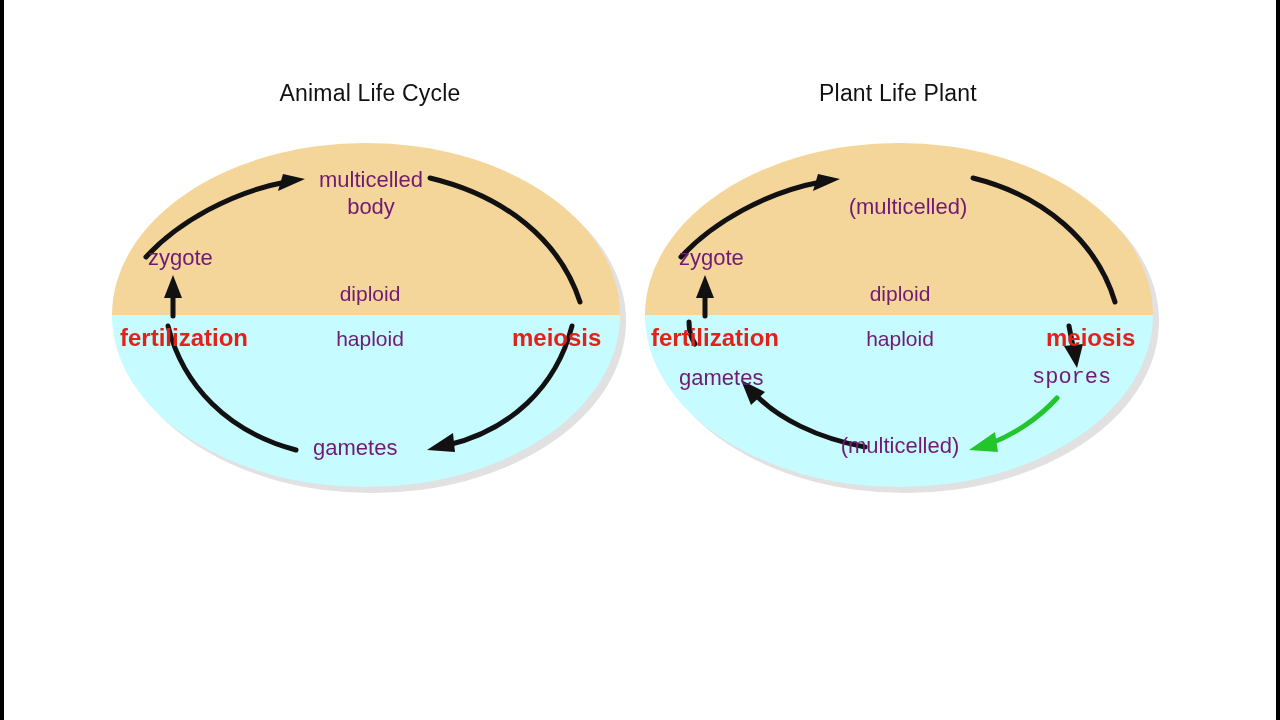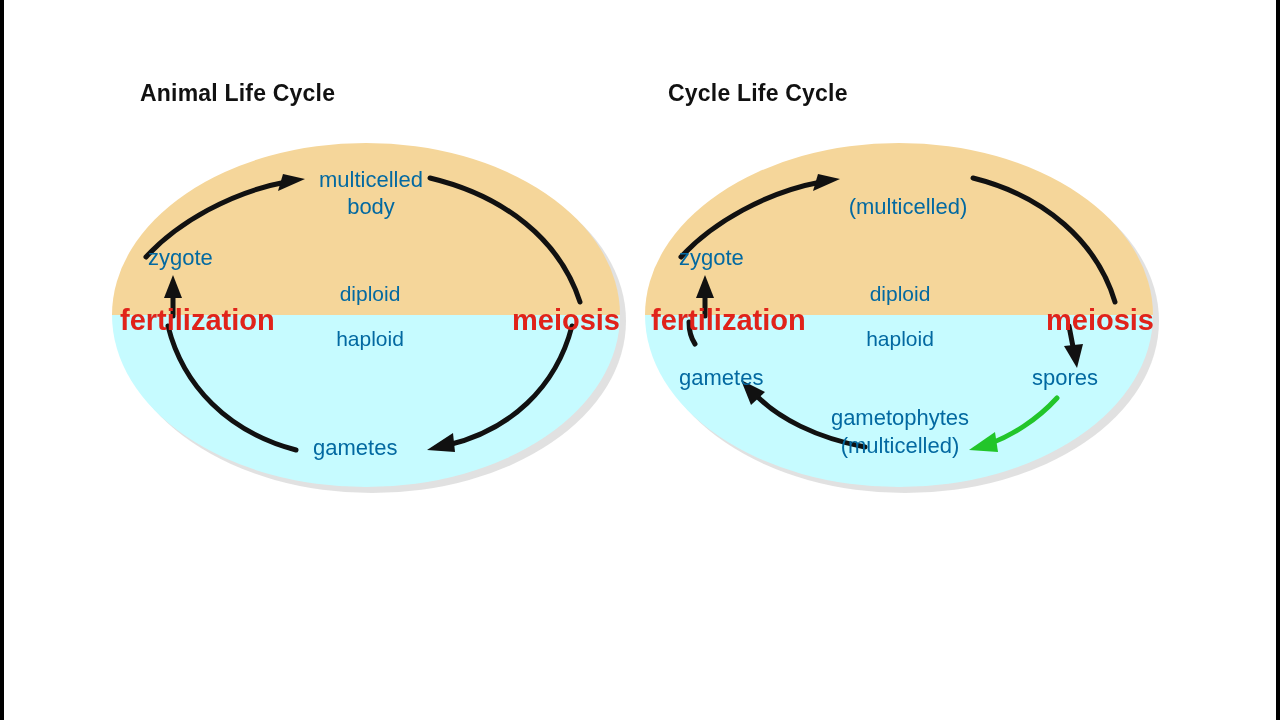--- a/index.html
+++ b/index.html
@@ -20,48 +20,49 @@
     top: 0;
     width: 4px;
     height: 720px;
     background: #000000;
   }
   .edge-bar.left  { left: 0; }
   .edge-bar.right { right: 0; }
 
   .cycle-title {
     position: absolute;
-    text-align: left;
+    text-align: center;
     font-size: 23px;
-    font-weight: bold;
+    font-weight: normal;
     color: #111111;
     letter-spacing: 0.2px;
     white-space: nowrap;
   }
 
   .cycle {
     position: absolute;
   }
   .cycle svg {
     display: block;
     overflow: visible;
   }
 
   .lbl {
     position: absolute;
     font-size: 22px;
-    color: #0369a1;
+    color: #701a75;
     white-space: nowrap;
     line-height: 1.08;
   }
   .lbl.center { text-align: center; }
   .lbl.red {
     color: #e0231a;
     font-weight: bold;
-    font-size: 29px;
+    font-size: 24px;
+    margin-top: 20px;
   }
   .lbl.ital {
     font-size: 21px;
   }
 </style>
 </head>
 <body>
 
 <div id="canvas">
 
@@ -118,21 +119,21 @@
   <div class="lbl center ital" style="left:310px; top:283px; width:120px;" class2="">diploid</div>
 
   <div class="lbl center ital" style="left:310px; top:328px; width:120px;">haploid</div>
 
   <div class="lbl red" style="left:120px; top:305px;">fertilization</div>
 
   <div class="lbl red" style="left:512px; top:305px;">meiosis</div>
 
   <div class="lbl" style="left:313px; top:436px;">gametes</div>
 
-  <div class="cycle-title" style="left:668px; top:80px; width:460px;">Cycle Life Cycle</div>
+  <div class="cycle-title" style="left:668px; top:80px; width:460px;">Plant Life Plant</div>
 
   <div class="cycle" style="left:633px; top:130px;">
     <svg width="540" height="380" viewBox="0 0 540 380">
       <defs>
         <clipPath id="plantEllipseClip">
           <ellipse cx="266" cy="185" rx="254" ry="172"></ellipse>
         </clipPath>
       </defs>
 
       <ellipse cx="272" cy="191" rx="254" ry="172" fill="#c9c9c9" opacity="0.55"></ellipse>
@@ -184,18 +185,17 @@
   <div class="lbl center ital" style="left:840px; top:283px; width:120px;">diploid</div>
 
   <div class="lbl center ital" style="left:840px; top:328px; width:120px;">haploid</div>
 
   <div class="lbl red" style="left:651px; top:305px;">fertilization</div>
 
   <div class="lbl red" style="left:1046px; top:305px;">meiosis</div>
 
   <div class="lbl" style="left:679px; top:366px;">gametes</div>
 
-  <div class="lbl" style="left:1032px; top:366px;">spores</div>
-
-  <div class="lbl center" style="left:800px; top:406px; width:200px;">gametophytes</div>
+  <div class="lbl" style="left:1032px; top:366px;font-family:Liberation Mono, monospace;">spores</div>
+
   <div class="lbl center" style="left:800px; top:434px; width:200px;">(multicelled)</div>
 
 </div>
 
 </body></html>

